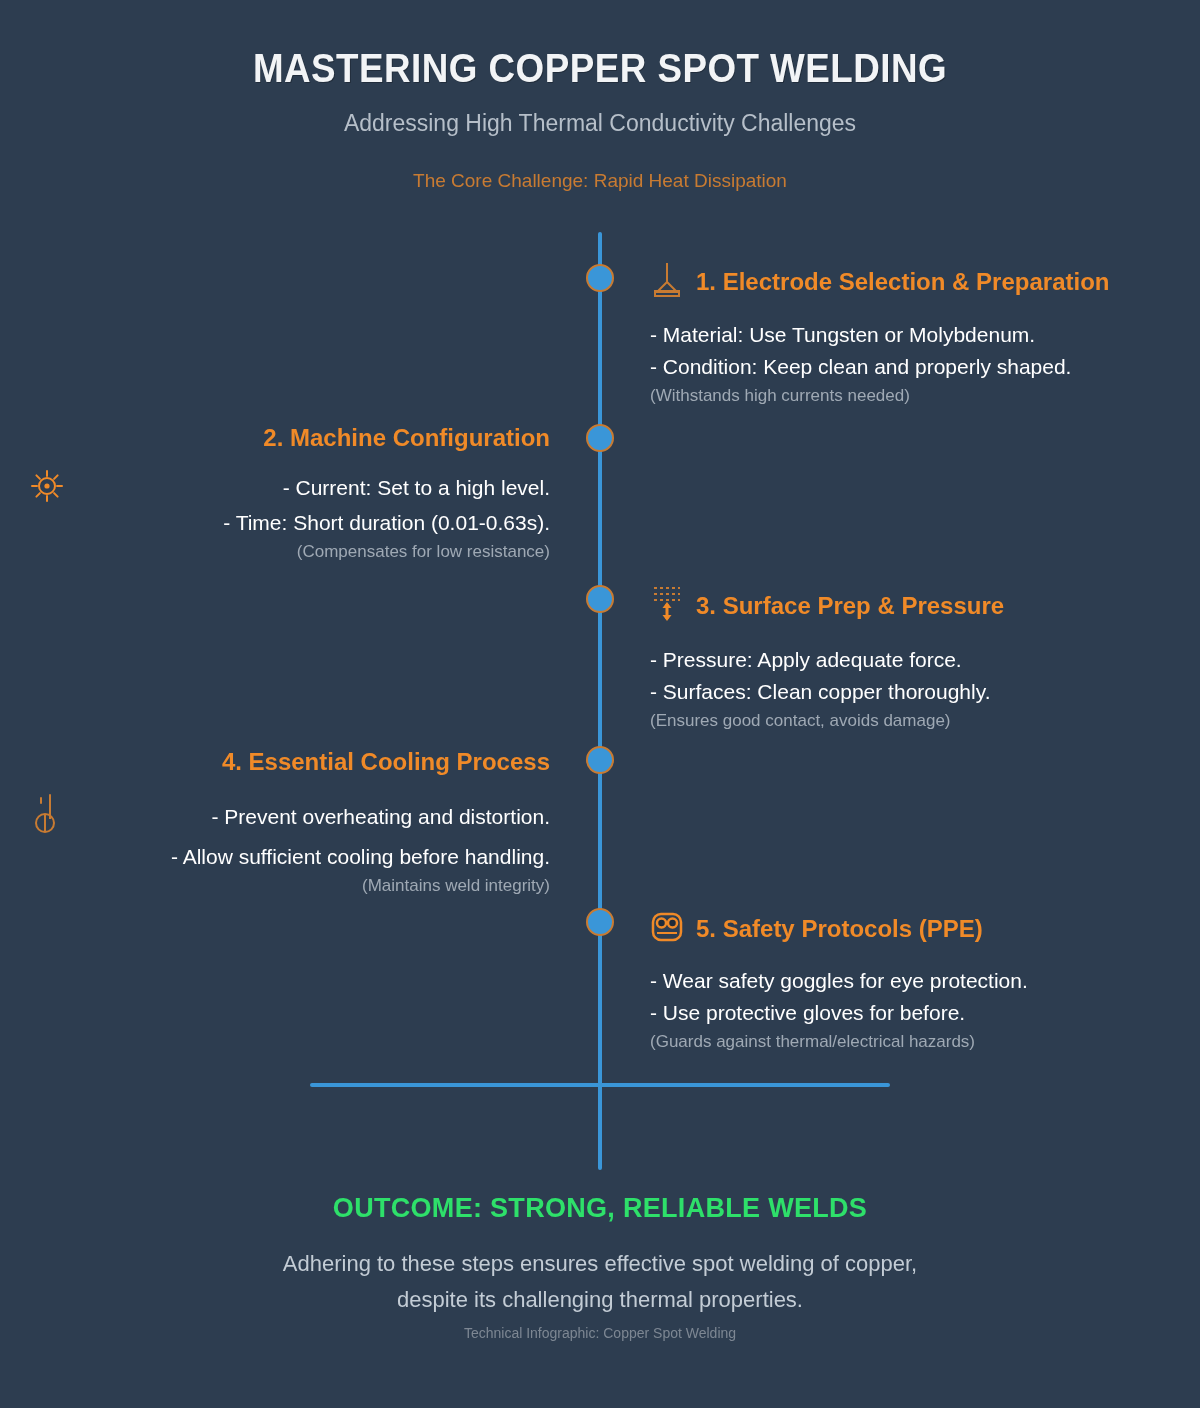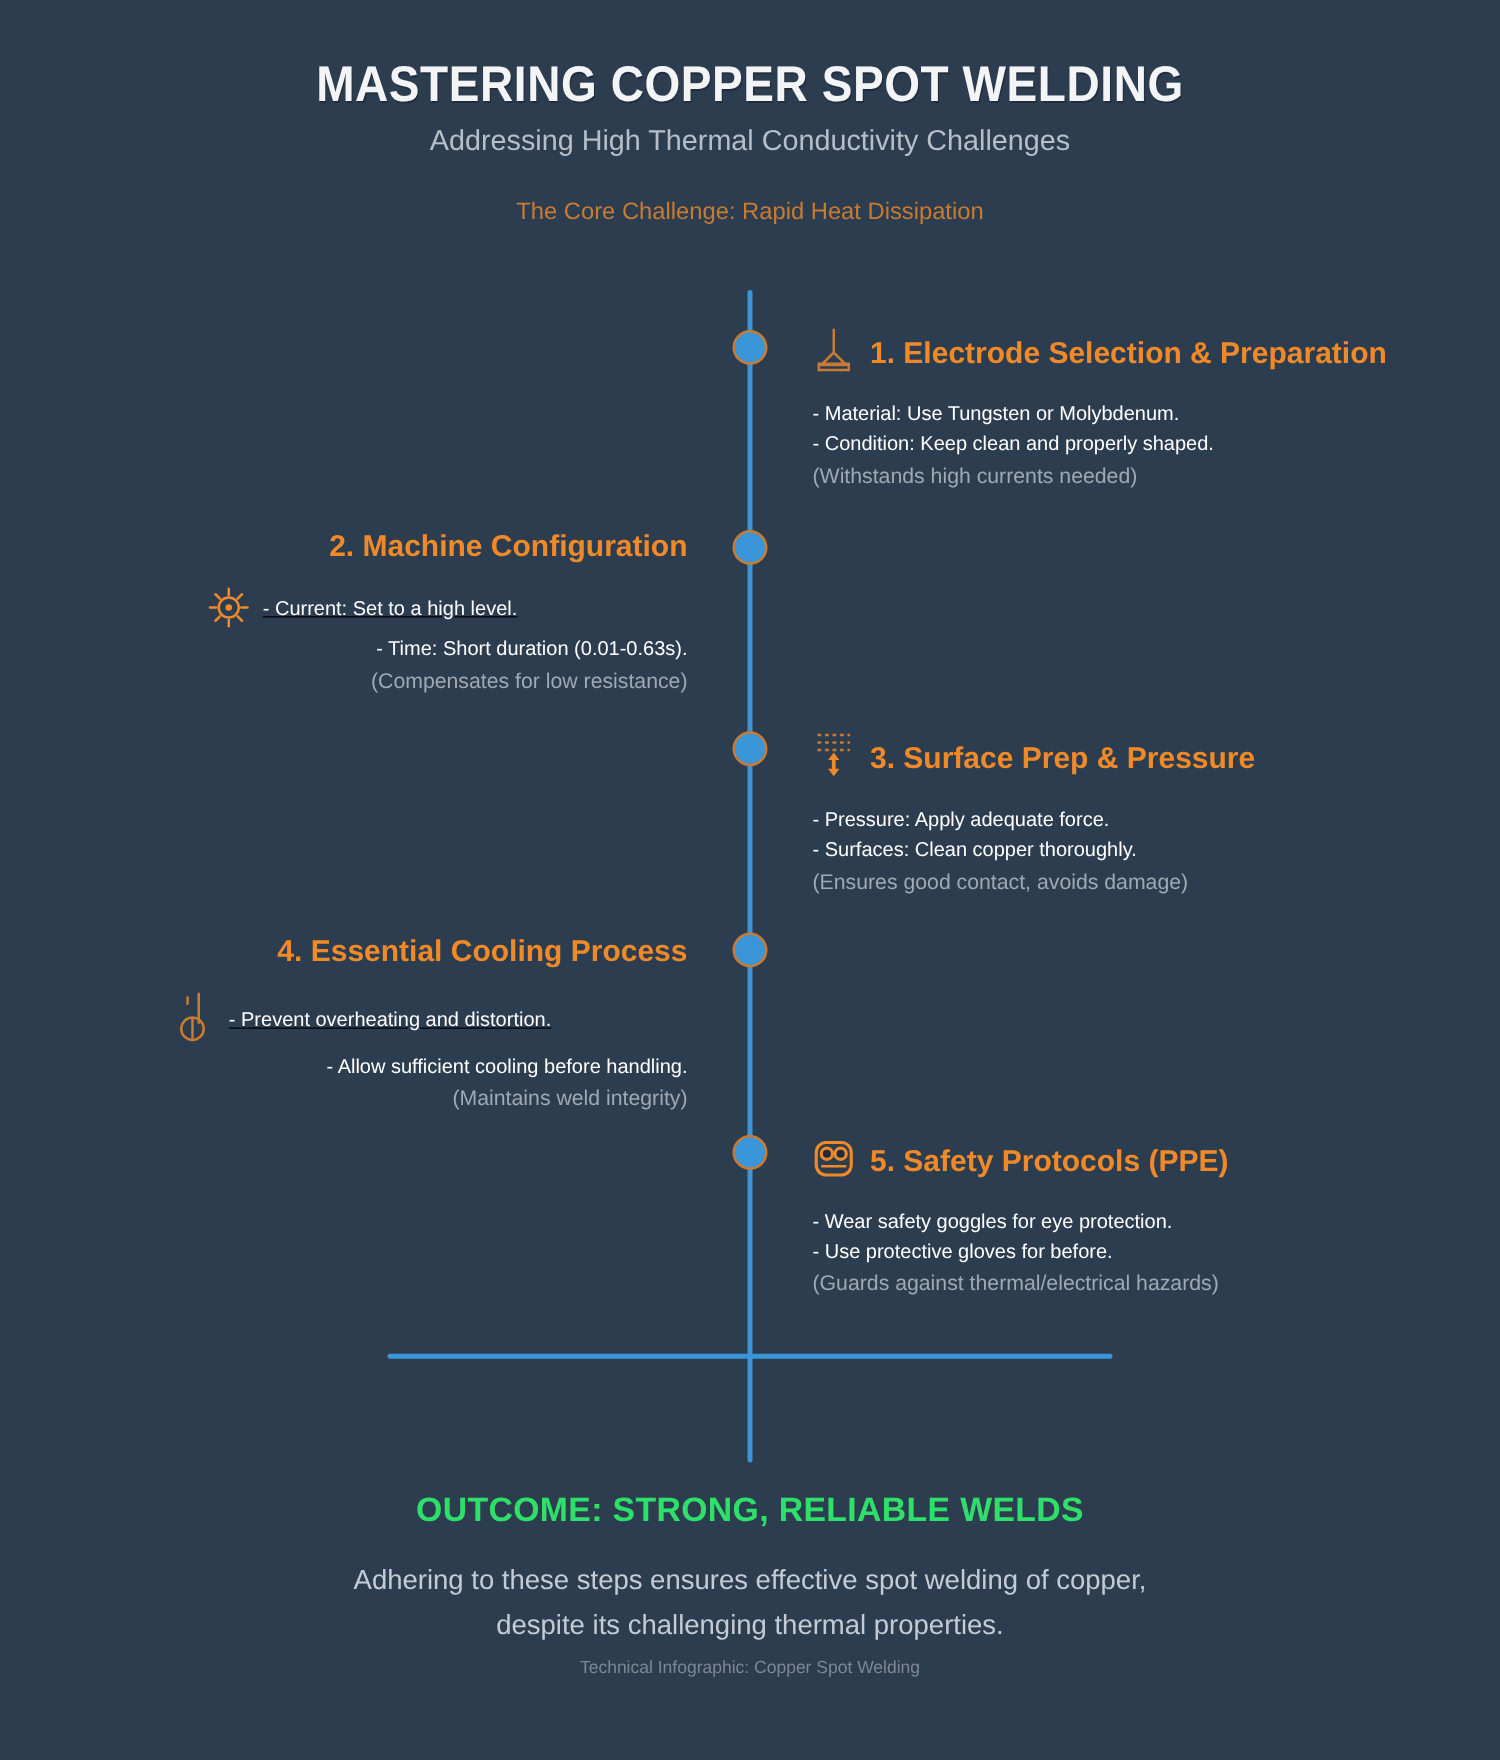--- a/index.html
+++ b/index.html
@@ -27,21 +27,21 @@
     font-size: 40px;
     font-weight: bold;
     letter-spacing: 0.5px;
     color: #f2f4f6;
     text-transform: uppercase;
     transform: scaleX(0.92);
     text-shadow: 1px 1px 0 rgba(0,0,0,0.25);
   }
 
   .subtitle {
-    margin-top: 8px;
+    margin-top: 19px;
     font-size: 23px;
     color: #b6bfc9;
     font-weight: normal;
   }
 
   .core-challenge {
     margin-top: 33px;
     font-size: 19px;
     color: #c87b32;
   }
@@ -93,42 +93,41 @@
     color: #f08a28;
     line-height: 1.2;
     white-space: nowrap;
   }
 
   .step.right .step-title { display: flex; align-items: center; gap: 12px; }
 
   .step-body { margin-top: 14px; }
 
   .step-line {
-    font-size: 16px;
+    font-size: 21px;
     color: #ffffff;
     line-height: 1.52;
     white-space: nowrap;
   }
 
   .step-note {
     font-size: 17px;
     color: #9fa9b4;
     line-height: 1.52;
     white-space: nowrap;
   }
 
   .icon-slot { display: inline-block; vertical-align: middle; }
 
   
   .step.left .first-line-row {
     display: flex;
     align-items: center;
-    justify-content: center;
+    justify-content: space-between;
     gap: 10px;
-    text-decoration: underline;
   }
 
   .step.left .step-body { margin-top: 16px; }
   .step.left .step-title { margin-left: auto; }
 
   
   .outcome {
     position: absolute;
     top: 1193px;
     left: 0;

